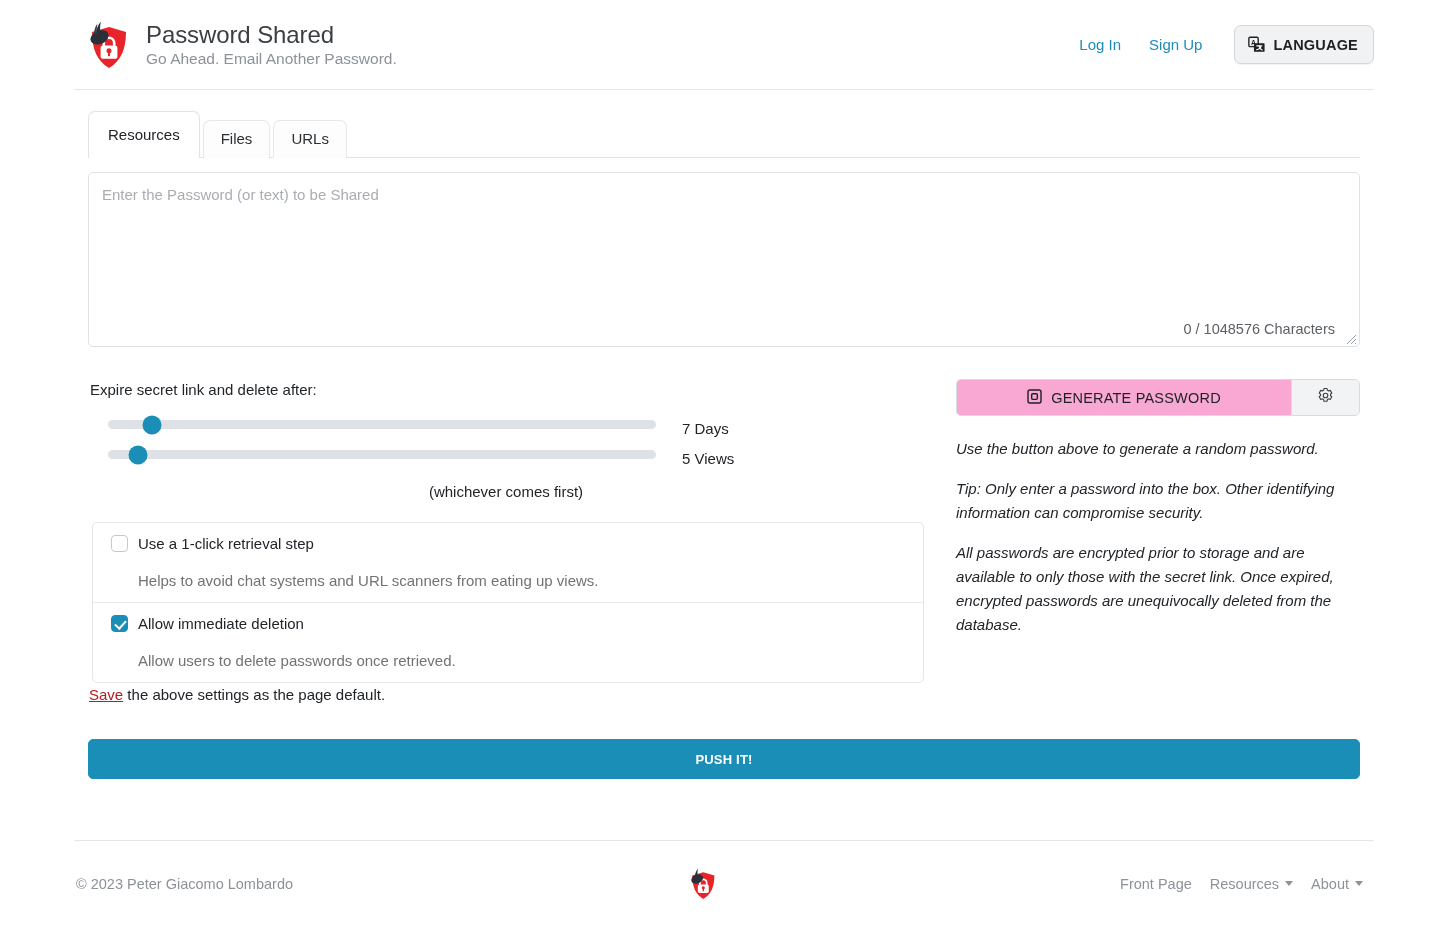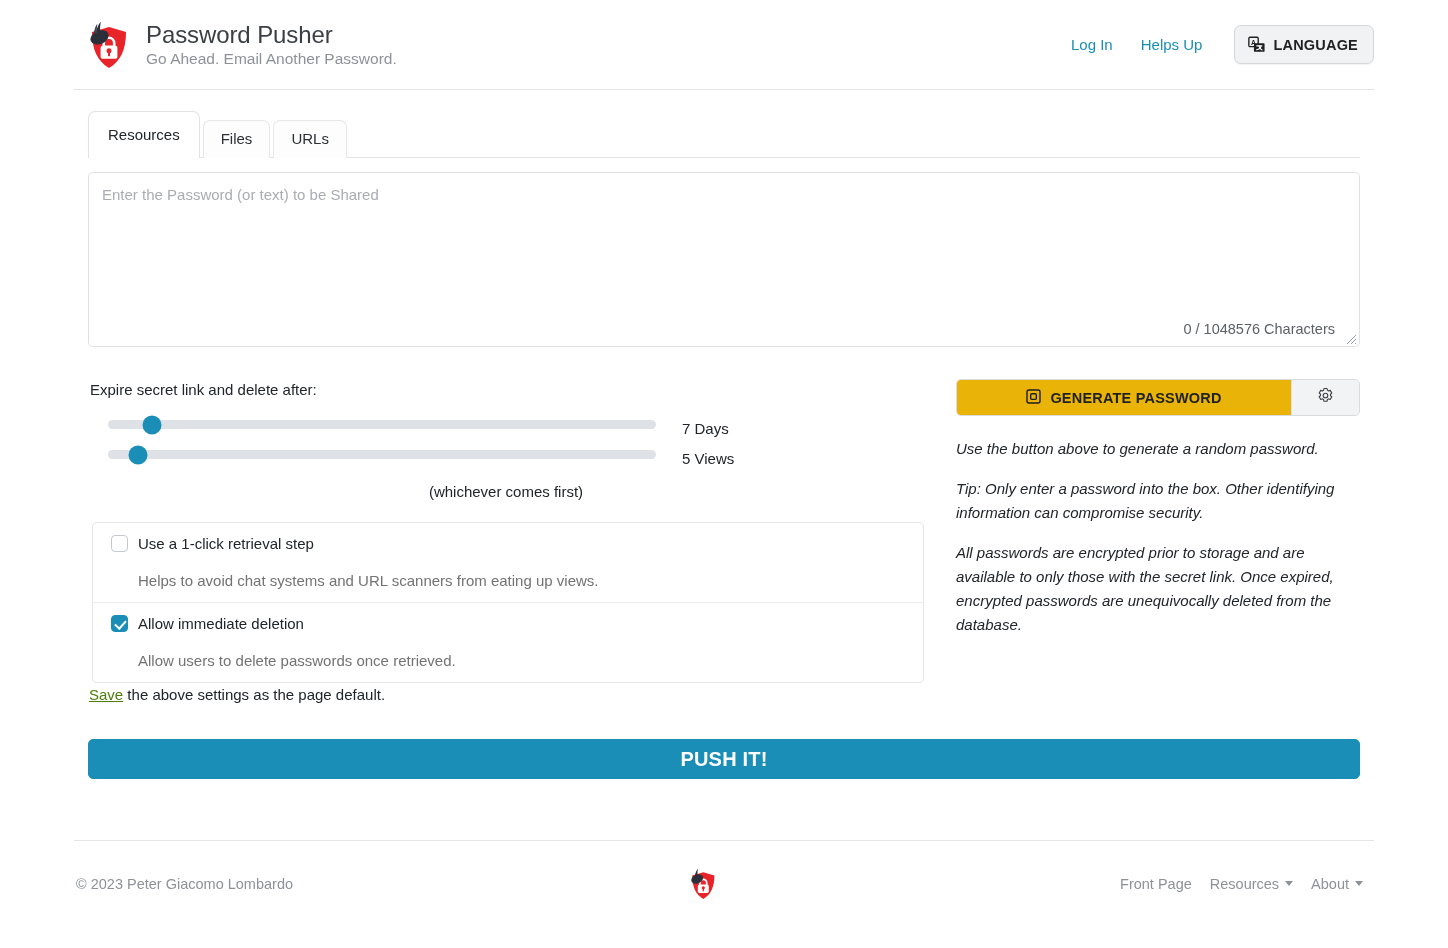--- a/index.html
+++ b/index.html
@@ -128,40 +128,40 @@
     width: 5px; height: 9px; border: solid #fff; border-width: 0 2px 2px 0;
     transform: rotate(42deg);
   }
   .opt-title { font-size: 15px; color: #212529; }
   .opt-sub { font-size: 15px; color: #737373; margin: 20px 0 0 27px; }
 
   
   .save-line {
     position: absolute; left: 89px; top: 686px; font-size: 15px; color: #212529;
   }
-  .save-link { color: #4d7c0f; text-decoration: underline; cursor: pointer; }
+  .save-link { color: #b91c1c; text-decoration: underline; cursor: pointer; }
 
   
   .push-btn {
     position: absolute; left: 88px; top: 739px; width: 1272px; height: 40px;
     background: #1b8eb7; border: 1px solid #1b8eb7; border-radius: 5px;
-    color: #ffffff; font-size: 20px; font-weight: bold; letter-spacing: 0.2px;
+    color: #ffffff; font-size: 13px; font-weight: bold; letter-spacing: 0.2px;
     display: flex; align-items: center; justify-content: center; cursor: pointer;
   }
 
   
   .gen-group {
     position: absolute; left: 956px; top: 379px; width: 404px; height: 37px;
     display: flex; border: 1px solid #d9dcdf; border-radius: 5px; overflow: hidden;
     background: #f2f3f4;
   }
   .gen-btn {
     flex: 1 1 auto; display: flex; align-items: center; justify-content: center; gap: 9px;
-    font-size: 14.5px; font-weight: bold; color: #1d2124; letter-spacing: .2px;
-    cursor: pointer; background: #eab308; text-align: center;
+    font-size: 14.5px; font-weight: normal; color: #1d2124; letter-spacing: .2px;
+    cursor: pointer; background: #f9a8d4; text-align: center;
   }
   .gen-settings {
     width: 68px; flex: 0 0 68px; border-left: 1px solid #dcdfe2;
     display: flex; align-items: center; justify-content: center; cursor: pointer;
     background: #f2f3f4;
   }
   .right-note {
     position: absolute; left: 956px; width: 404px;
     font-style: italic; font-size: 15px; color: #212529; line-height: 1.6;
   }
@@ -205,28 +205,28 @@
           <circle cx="25" cy="31.8" r="2.5" fill="#e8242a"></circle>
           <rect x="24" y="32.6" width="2" height="4.6" fill="#e8242a"></rect>
           <g transform="rotate(-24 18 14)">
             <ellipse cx="14" cy="17" rx="9.5" ry="6.6" fill="#2b2f3a"></ellipse>
             <path d="M13 10.6 C16 6.5 19.5 3.8 21.6 3.2 C19.8 5.6 18 8.6 17.2 11.6 Z" fill="#2b2f3a"></path>
             <path d="M10.2 11.4 C12.6 7.2 15.6 4.4 17.6 3.6 C16 6.1 14.2 9 13.5 12 Z" fill="#3a3f4c"></path>
           </g>
         </svg>
       </div>
       <div class="brand-text">
-        <div class="brand-title">Password Pusher</div>
+        <div class="brand-title">Password Shared</div>
         <div class="brand-tagline">Go Ahead. Email Another Password.</div>
       </div>
     </div>
 
     <div class="nav-right">
       <a class="nav-link">Log In</a>
-      <a class="nav-link">Helps Up</a>
+      <a class="nav-link">Sign Up</a>
       <div class="lang-btn">
         <span>
           <svg viewBox="0 0 20 20" width="17" height="17">
             <rect x="1" y="1.5" width="11" height="11" rx="1.4" fill="none" stroke="#1d2124" stroke-width="1.6"></rect>
             <text x="6.5" y="10" font-size="8" font-family="Liberation Sans, sans-serif" text-anchor="middle" fill="#1d2124">A</text>
             <path d="M8 8.5 h10.5 a1 1 0 0 1 1 1 v8 a1 1 0 0 1 -1 1 h-10.5 a1 1 0 0 1 -1 -1 v-8 a1 1 0 0 1 1 -1 z" fill="#1d2124"></path>
             <path d="M10 16.2 c3 -0.4 5 -2.4 5.4 -4.6 M10.3 11.6 h6" stroke="#ffffff" stroke-width="1.3" fill="none" stroke-linecap="round"></path>
             <path d="M13 11.6 c0.4 2.6 1.9 4.1 3.6 4.8" stroke="#ffffff" stroke-width="1.3" fill="none" stroke-linecap="round"></path>
           </svg>
         </span>

